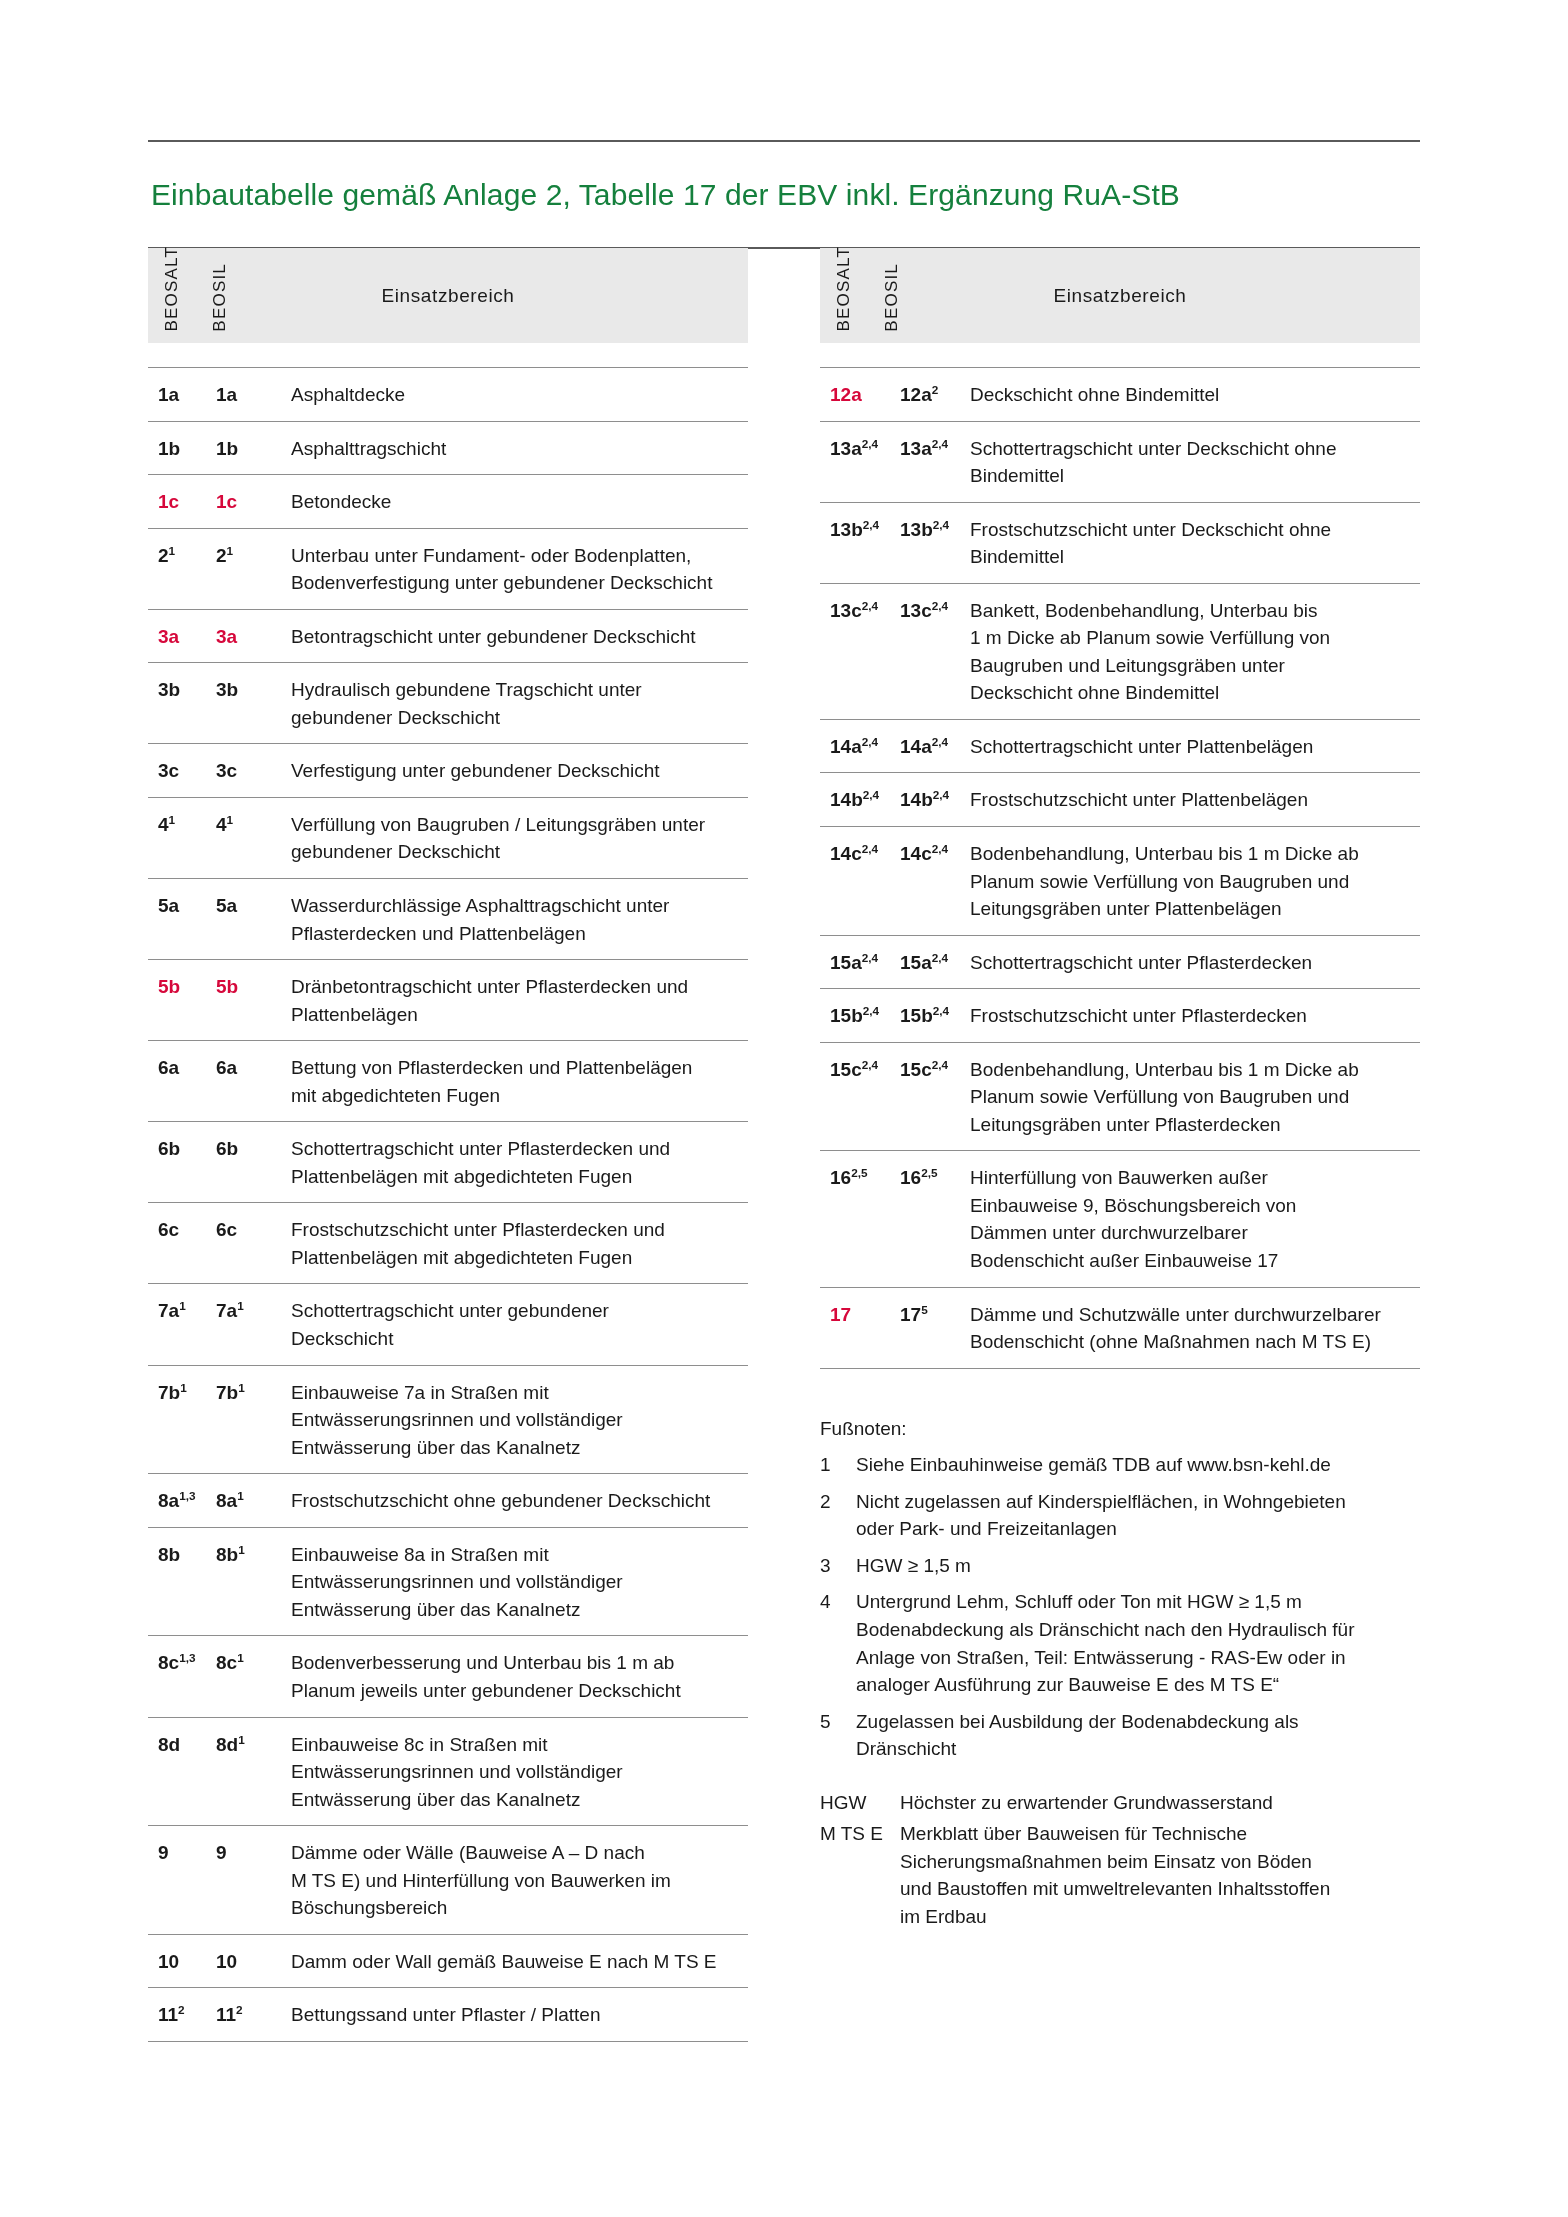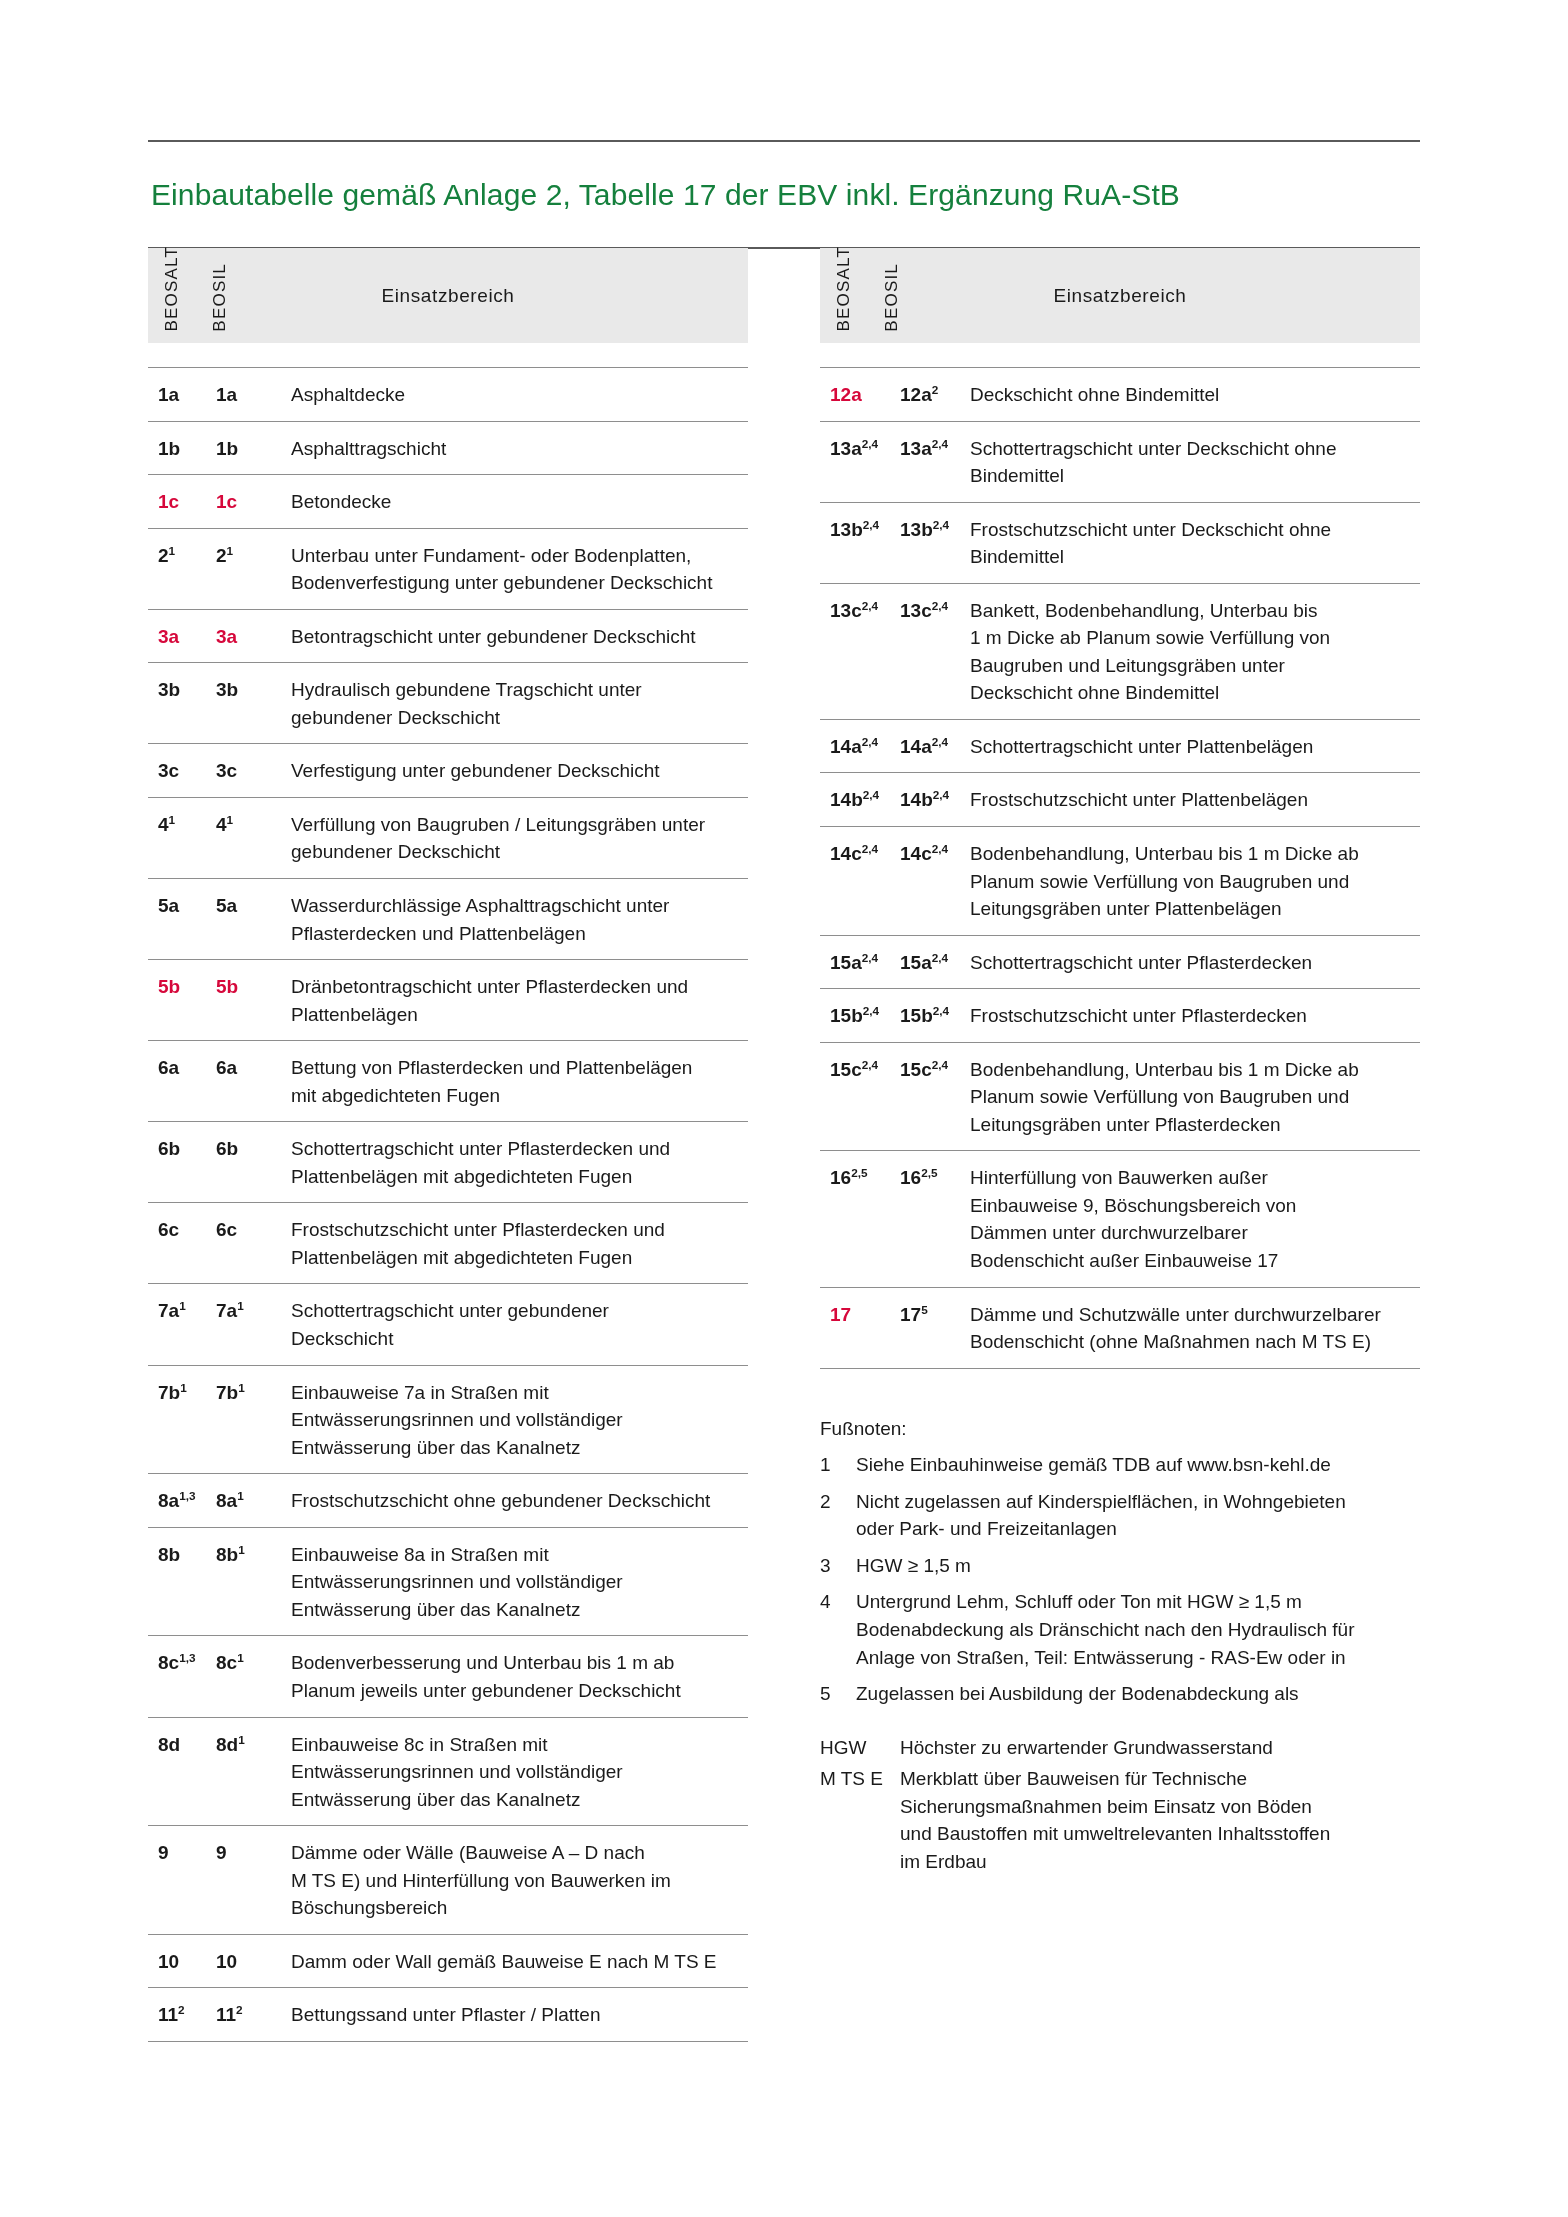--- a/index.html
+++ b/index.html
@@ -473,26 +473,28 @@
             <div class="note-txt">
               <span class="ln">HGW ≥ 1,5 m</span>
             </div>
           </div>
           <div class="note">
             <div class="note-num">4</div>
             <div class="note-txt">
               <span class="ln">Untergrund Lehm, Schluff oder Ton mit HGW ≥ 1,5 m</span>
               <span class="ln">Bodenabdeckung als Dränschicht nach den Hydraulisch für</span>
               <span class="ln">Anlage von Straßen, Teil: Entwässerung - RAS-Ew oder in</span>
+              <span class="ln">analoger Ausführung zur Bauweise E des M TS E“</span>
             </div>
           </div>
           <div class="note">
             <div class="note-num">5</div>
             <div class="note-txt">
               <span class="ln">Zugelassen bei Ausbildung der Bodenabdeckung als</span>
+              <span class="ln">Dränschicht</span>
             </div>
           </div>
         </div>
     </div>
 
     <div class="abbrs" id="abbr-list">
         <div class="abbr">
           <div class="abbr-key">HGW</div>
           <div class="abbr-val">
             <span class="ln">Höchster zu erwartender Grundwasserstand</span>

